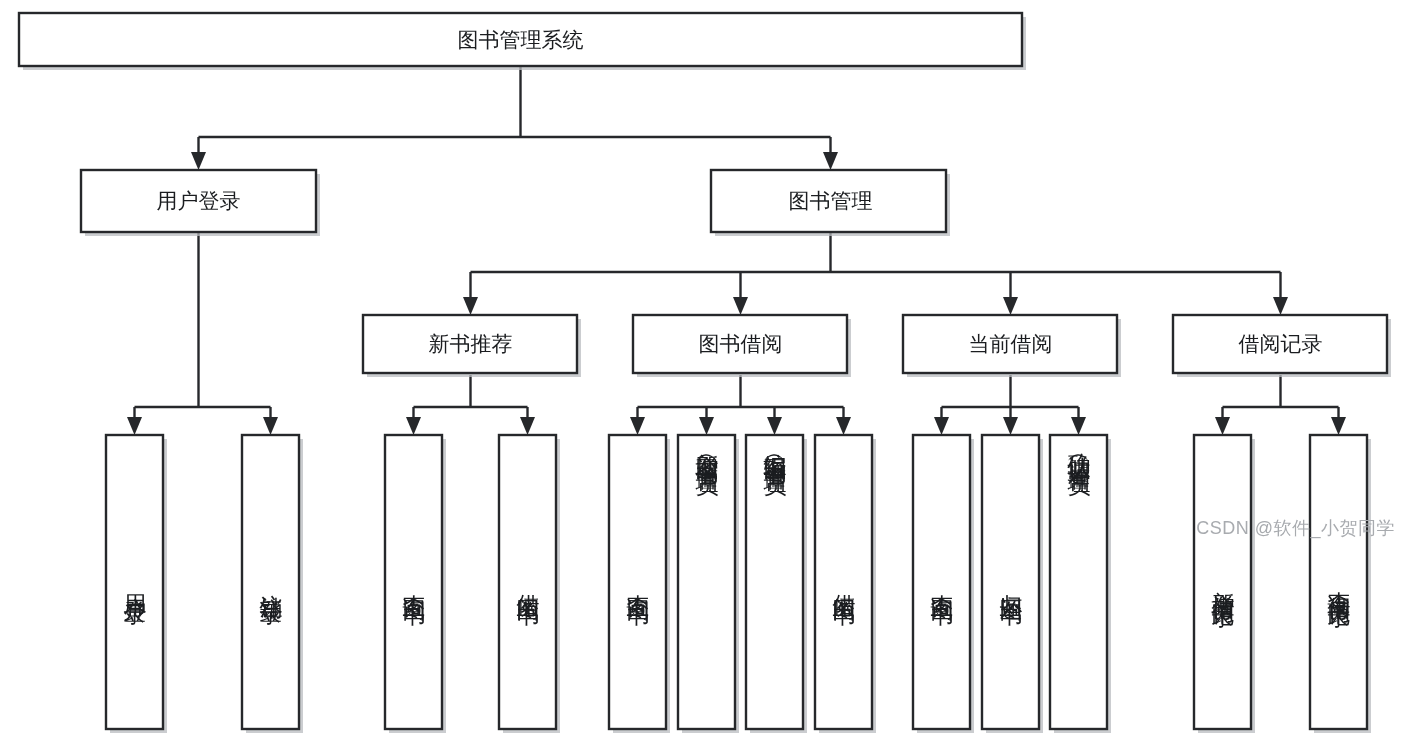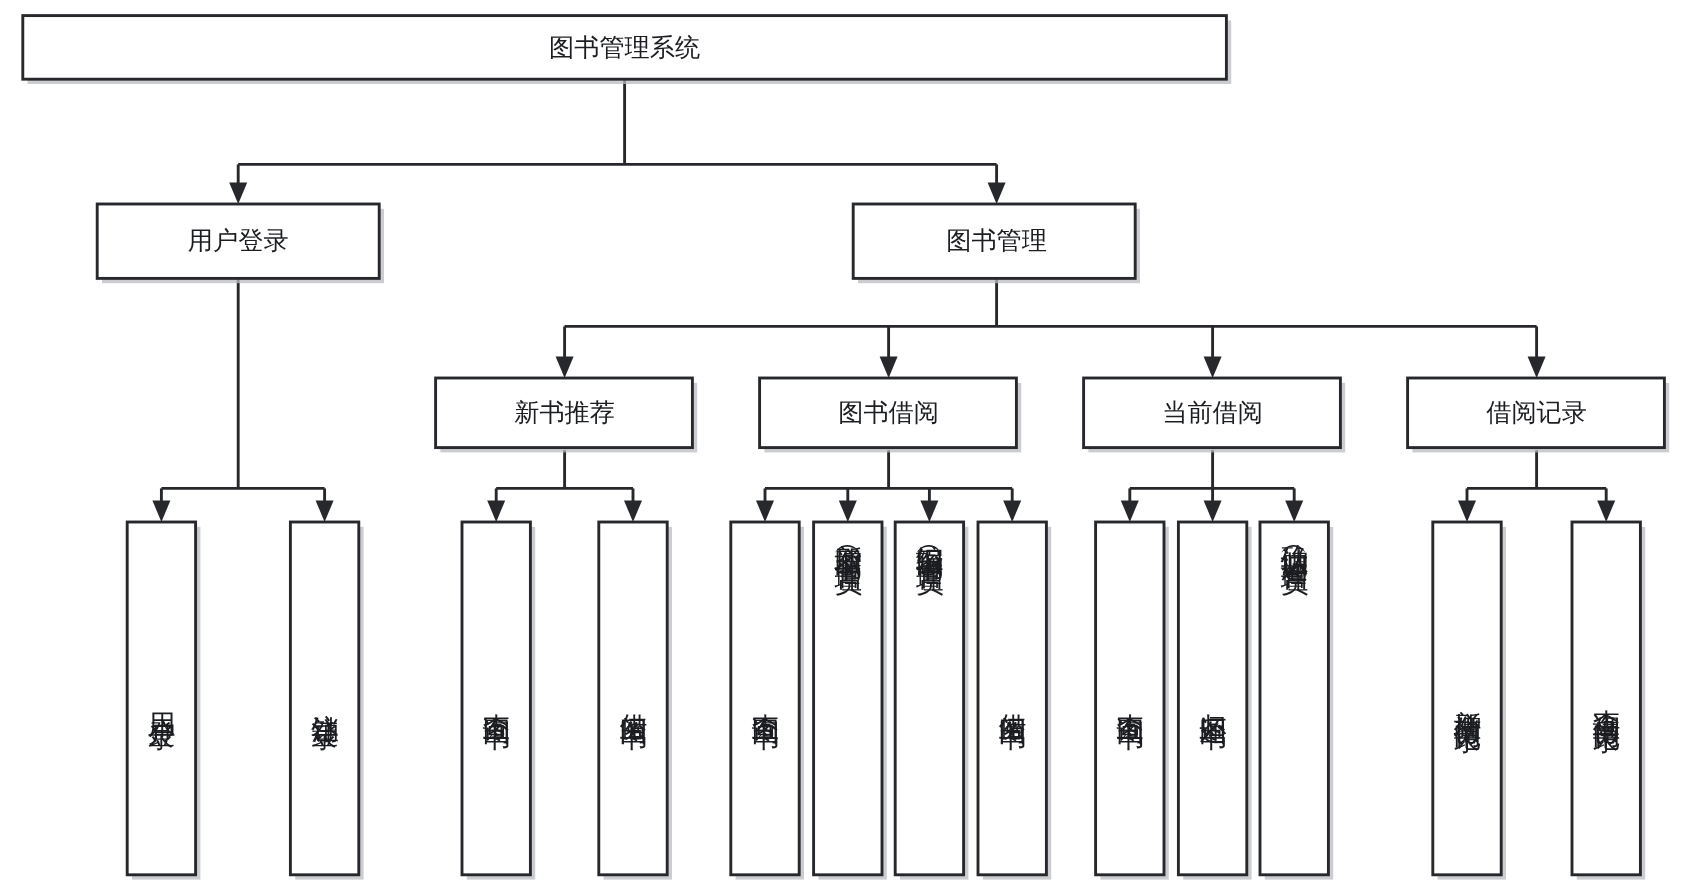--- a/index.html
+++ b/index.html
@@ -287,13 +287,14 @@
     <span class="leaf-label-text">确认归还（管理员）</span>
   </div>
 
   <div class="leaf-label-box" style="left:1194px; top:435px; width:57px; height:294px;">
     <span class="leaf-label-text">新增借阅记录</span>
   </div>
   <div class="leaf-label-box" style="left:1310px; top:435px; width:57px; height:294px;">
     <span class="leaf-label-text">查询借阅记录</span>
   </div>
 
+  <div class="watermark">CSDN @软件_小贺同学</div>
 </div>
 
 </body></html>

